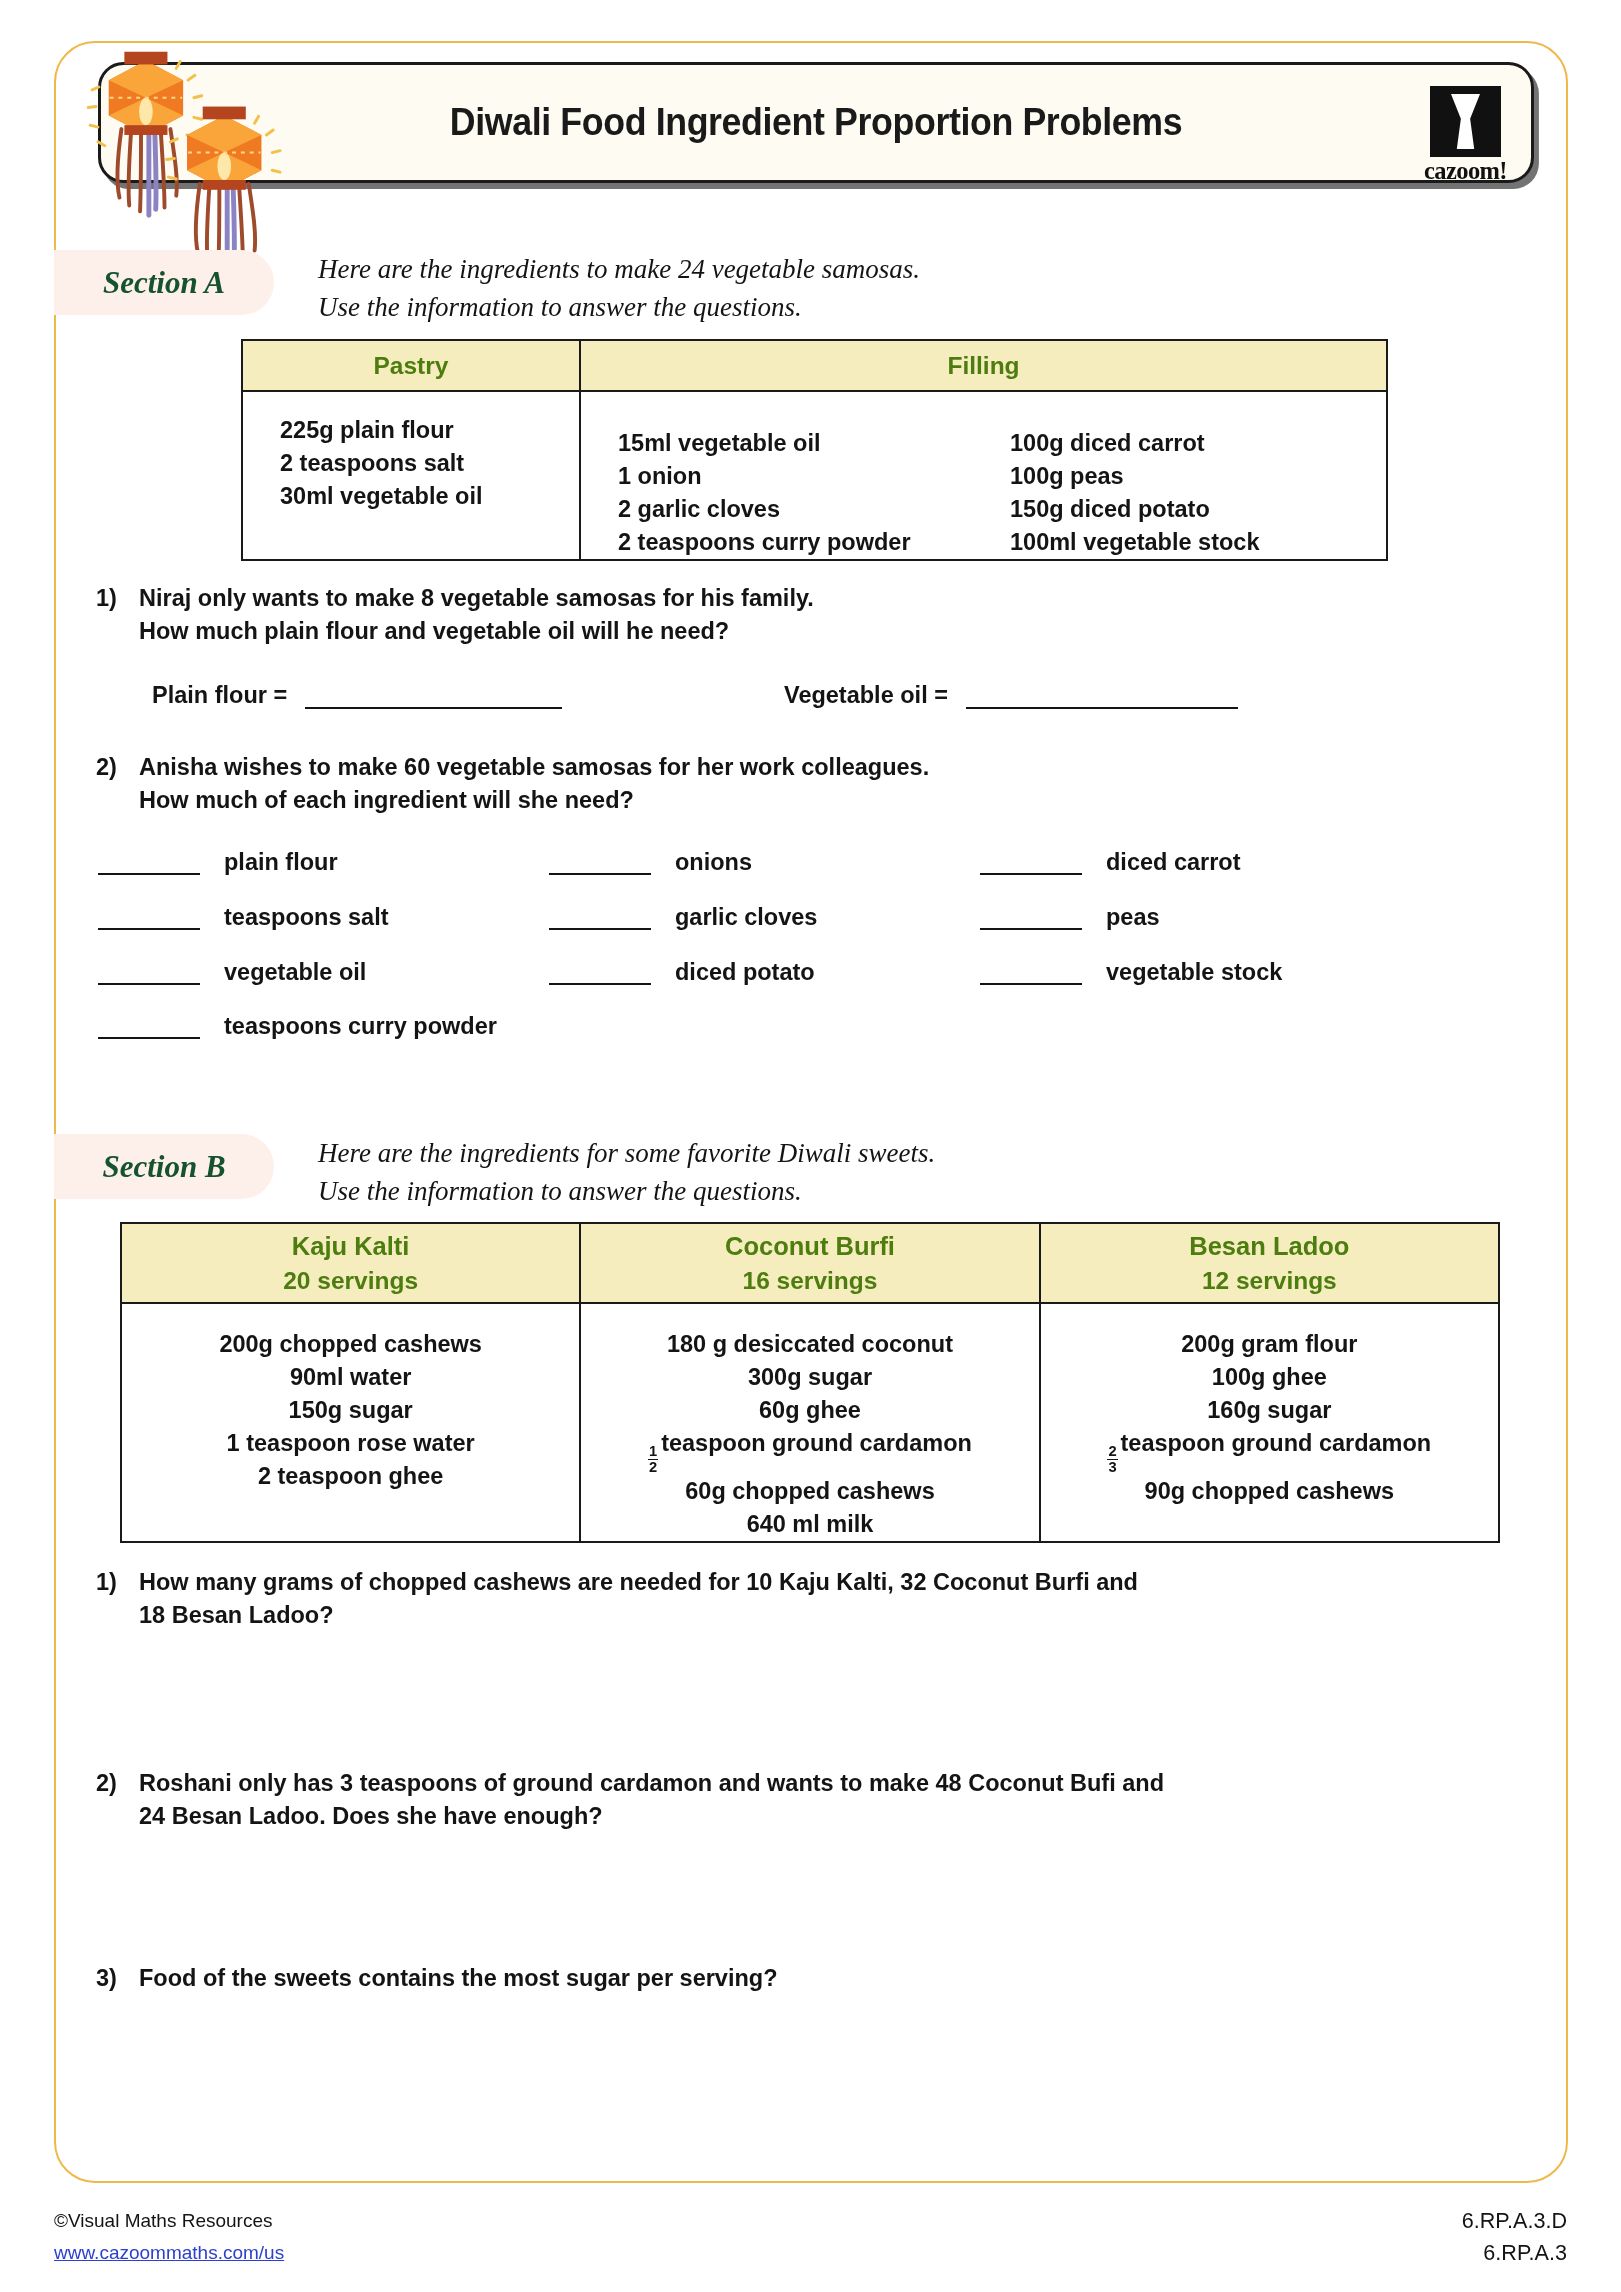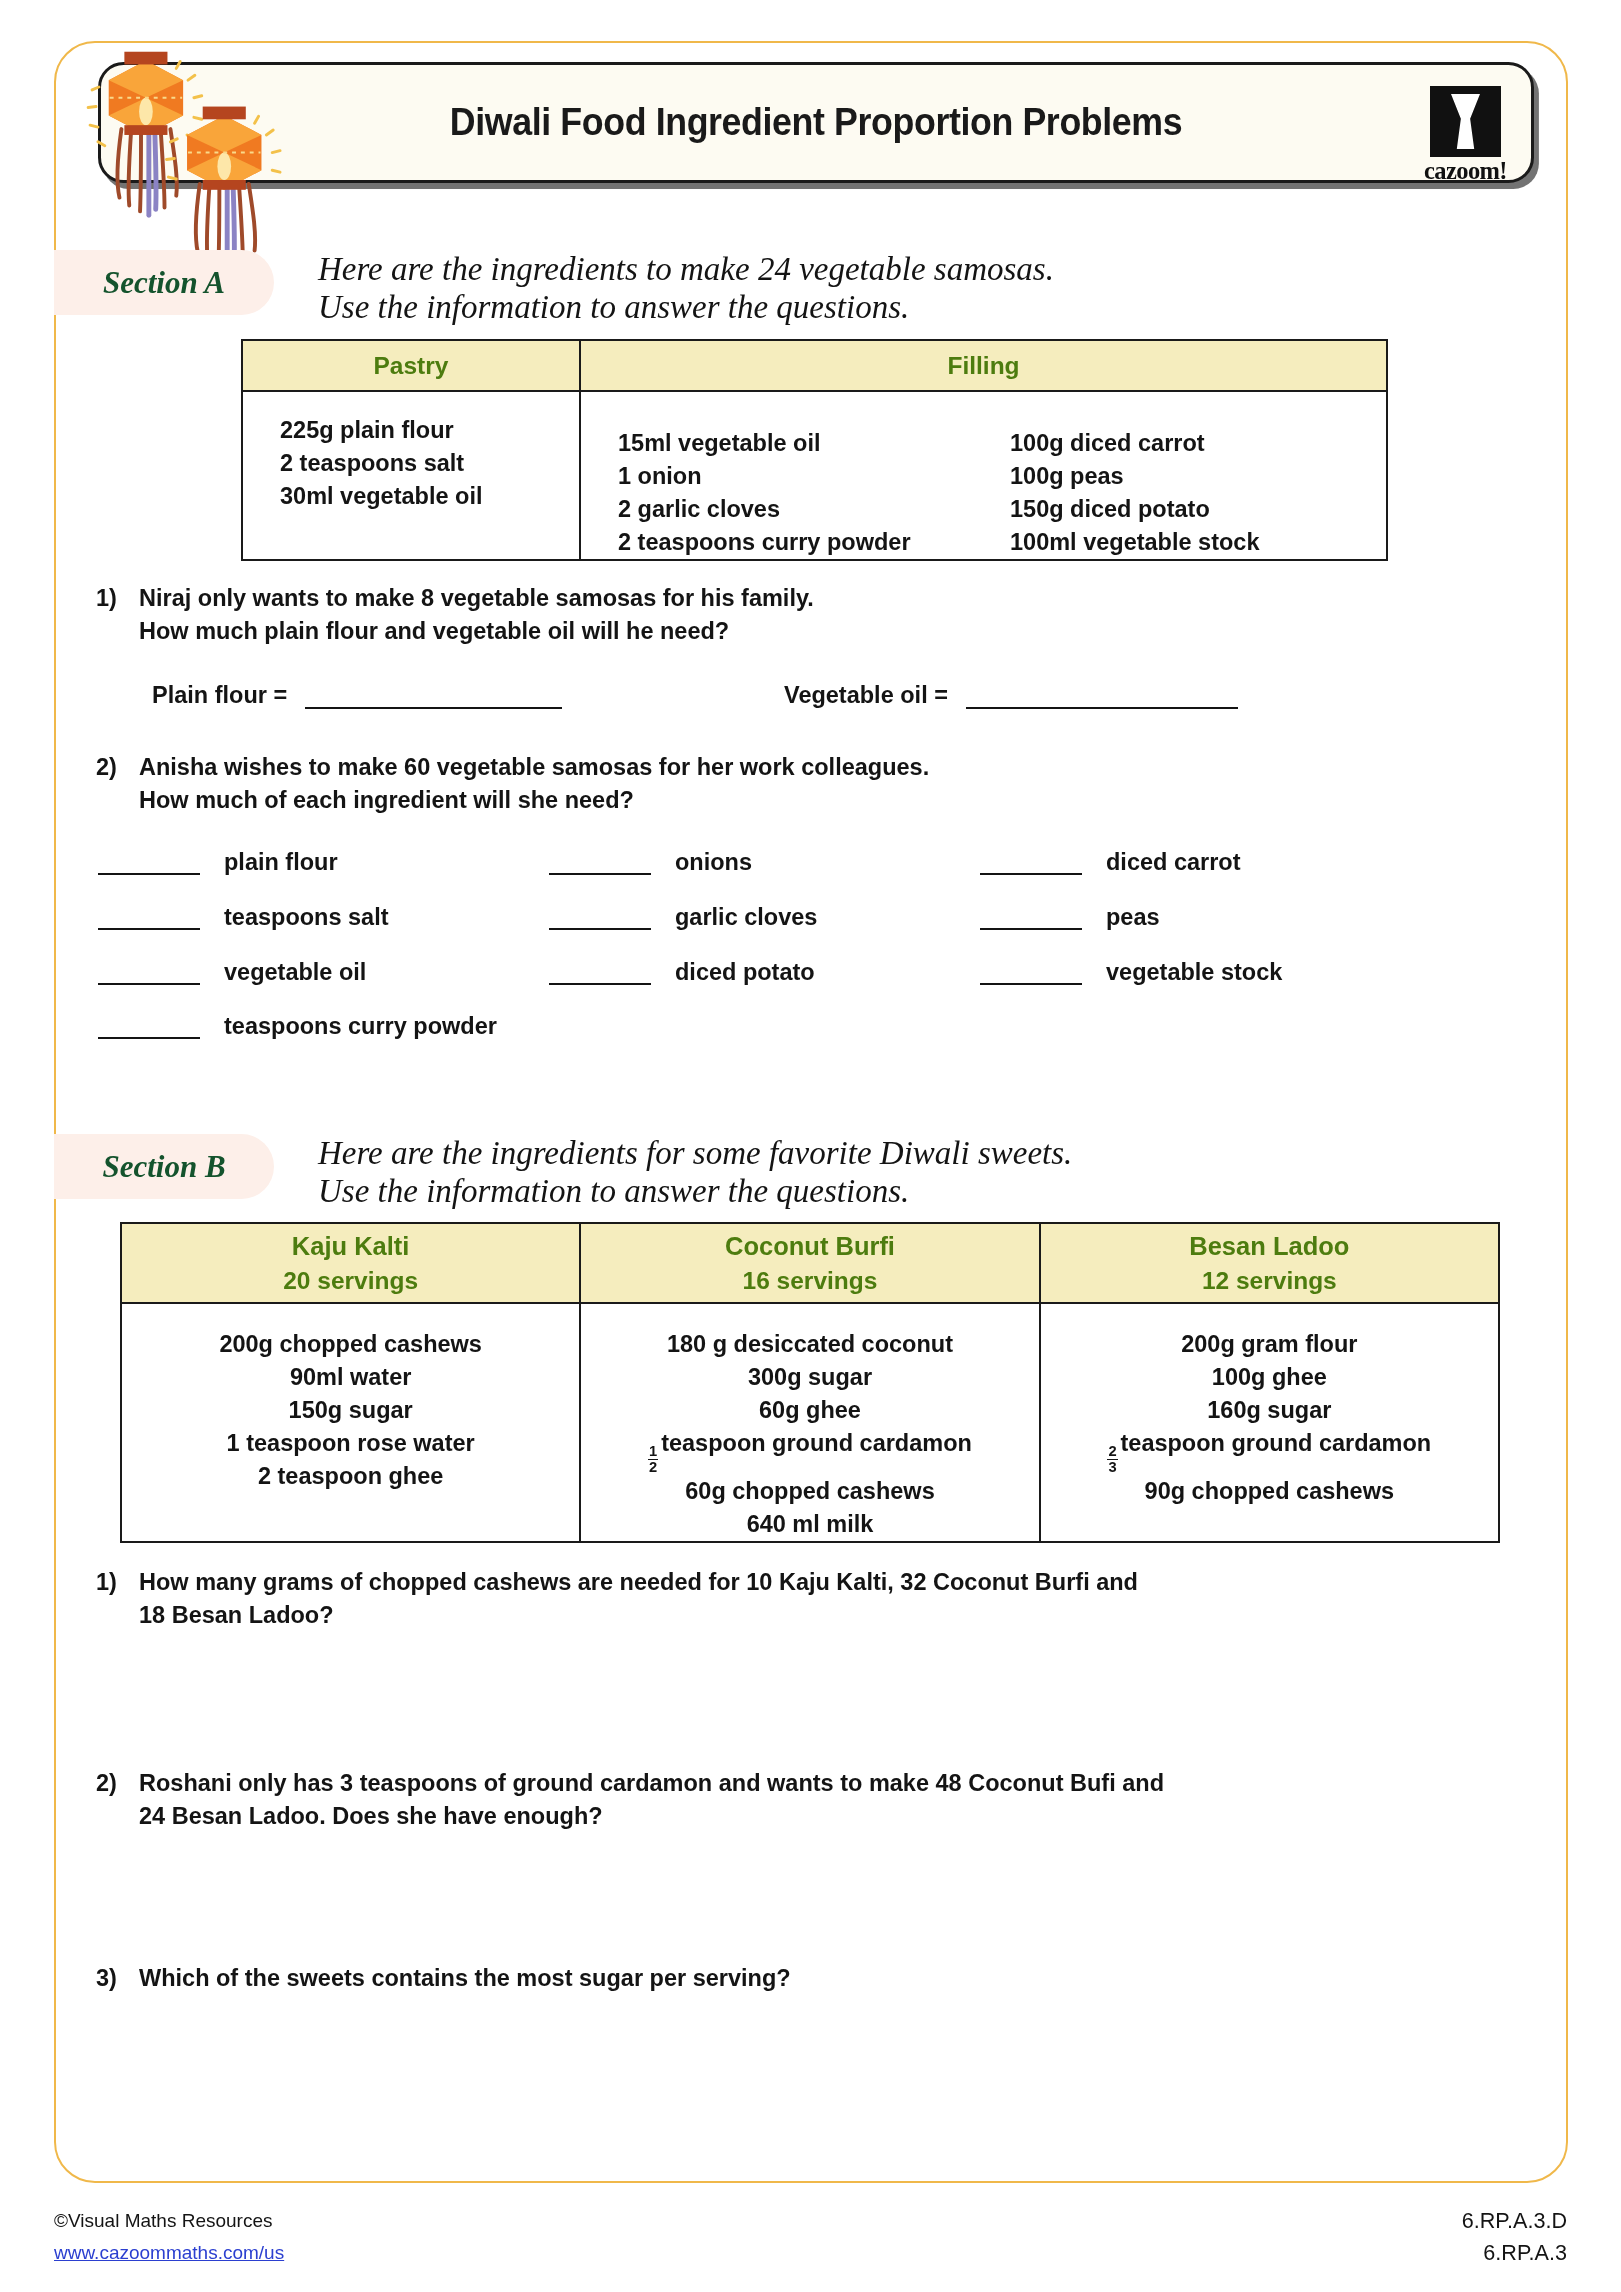--- a/index.html
+++ b/index.html
@@ -97,21 +97,21 @@
     font-family: "Liberation Serif", serif;
     font-style: italic;
     font-weight: bold;
     font-size: 31px;
     color: #14532d;
   }
   .section-intro {
     position: absolute;
     font-family: "Liberation Serif", serif;
     font-style: italic;
-    font-size: 33px;
+    font-size: 27px;
     line-height: 38px;
     color: #141414;
   }
 
   
   .tbl {
     position: absolute;
     border-collapse: collapse;
     border: 2px solid #1a1a1a;
     background: #ffffff;
@@ -453,21 +453,21 @@
   <div class="q-num">2)</div>
   <div class="q-body">
     <div>Roshani only has 3 teaspoons of ground cardamon and wants to make 48 Coconut Bufi and</div>
     <div>24 Besan Ladoo. Does she have enough?</div>
   </div>
 </div>
 
 <div class="q" style="left:96px; top:1962px; width:1392px;">
   <div class="q-num">3)</div>
   <div class="q-body">
-    <div>Which of the sweets contains the most sugar per serving?</div>
+    <div>Food of the sweets contains the most sugar per serving?</div>
   </div>
 </div>
 
 <div class="footer-left">
   <div>©Visual Maths Resources</div>
   <a href="#">www.cazoommaths.com/us</a>
 </div>
 <div class="footer-right">
   <div>6.RP.A.3.D</div>
   <div>6.RP.A.3</div>

